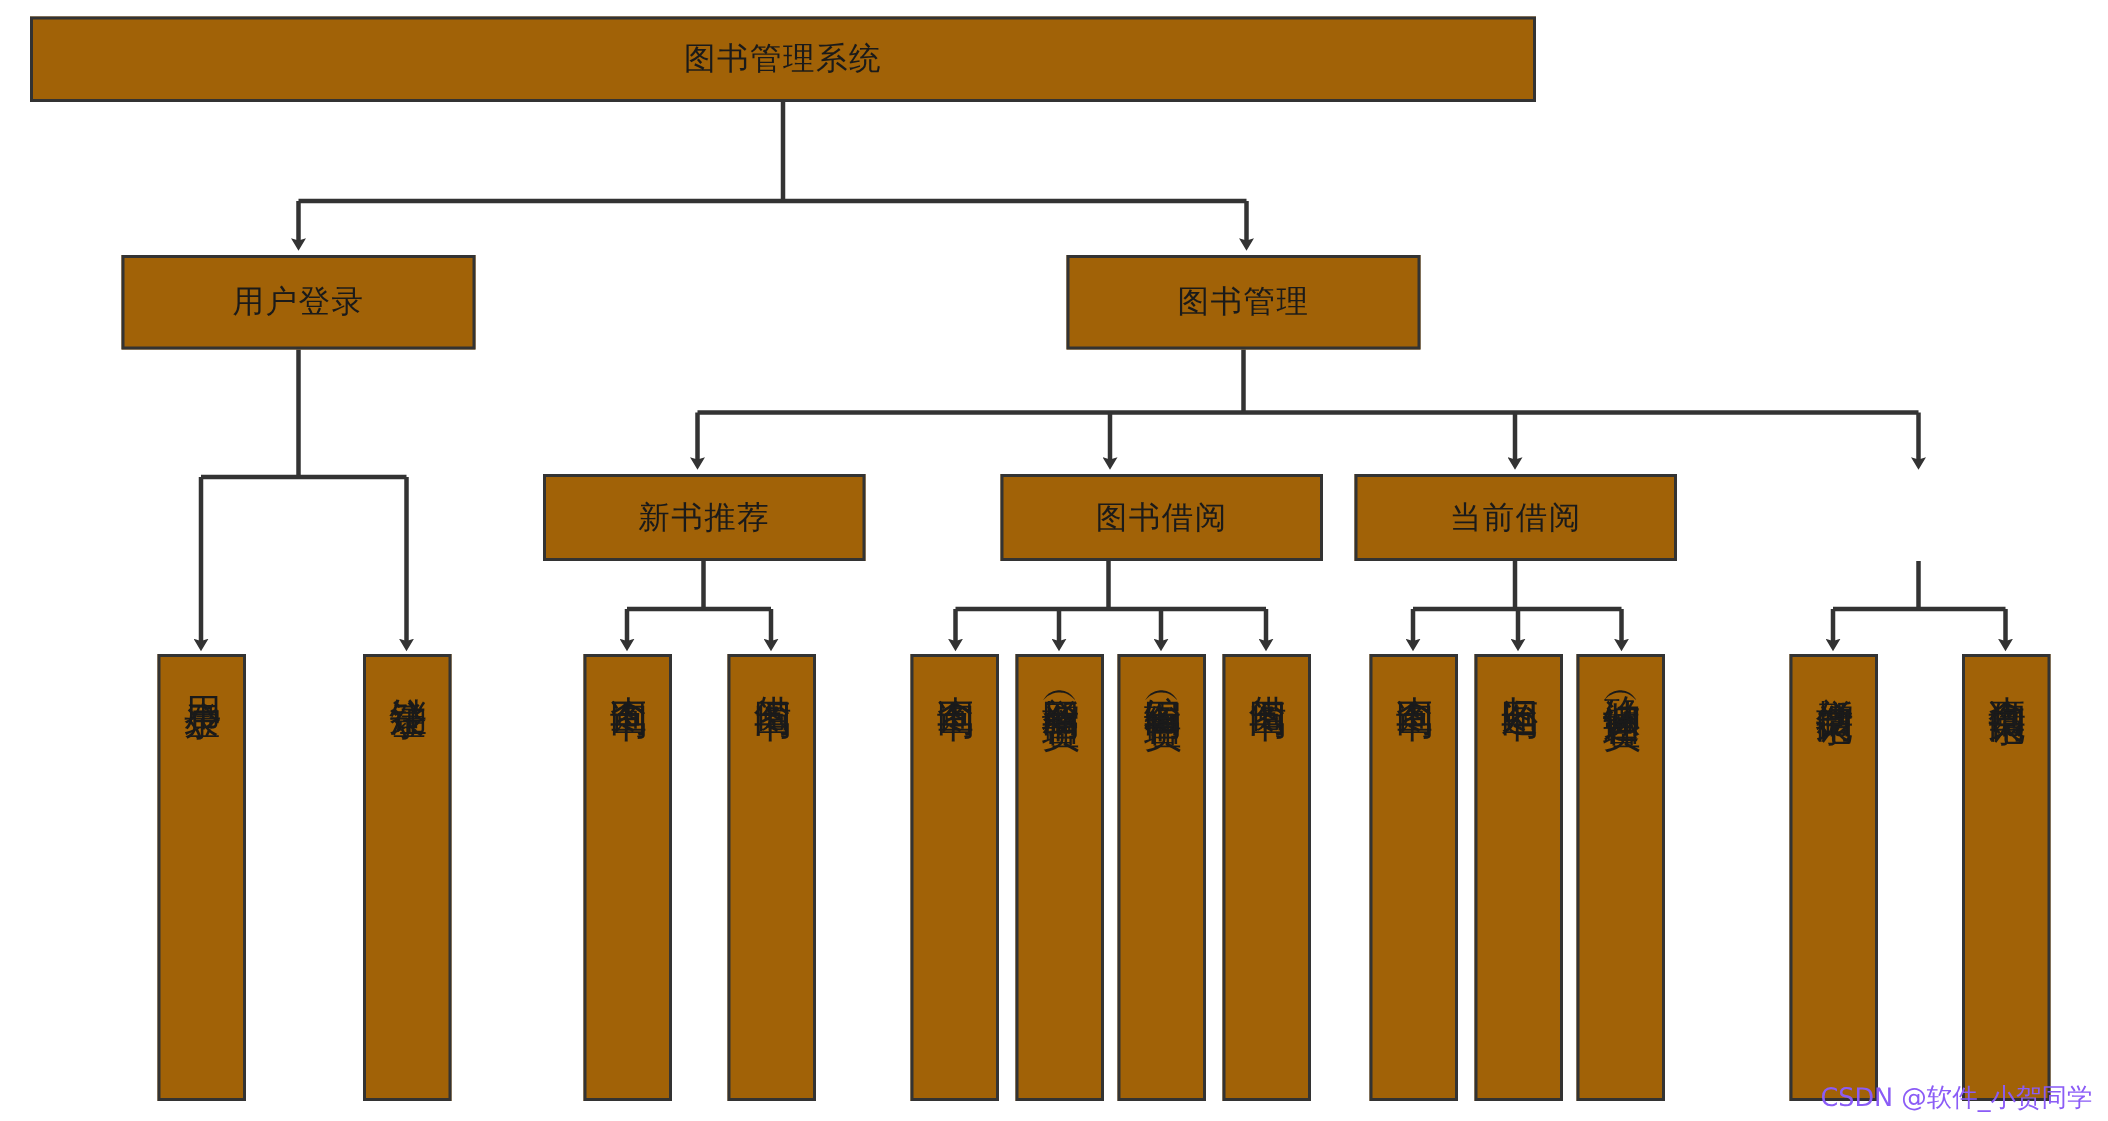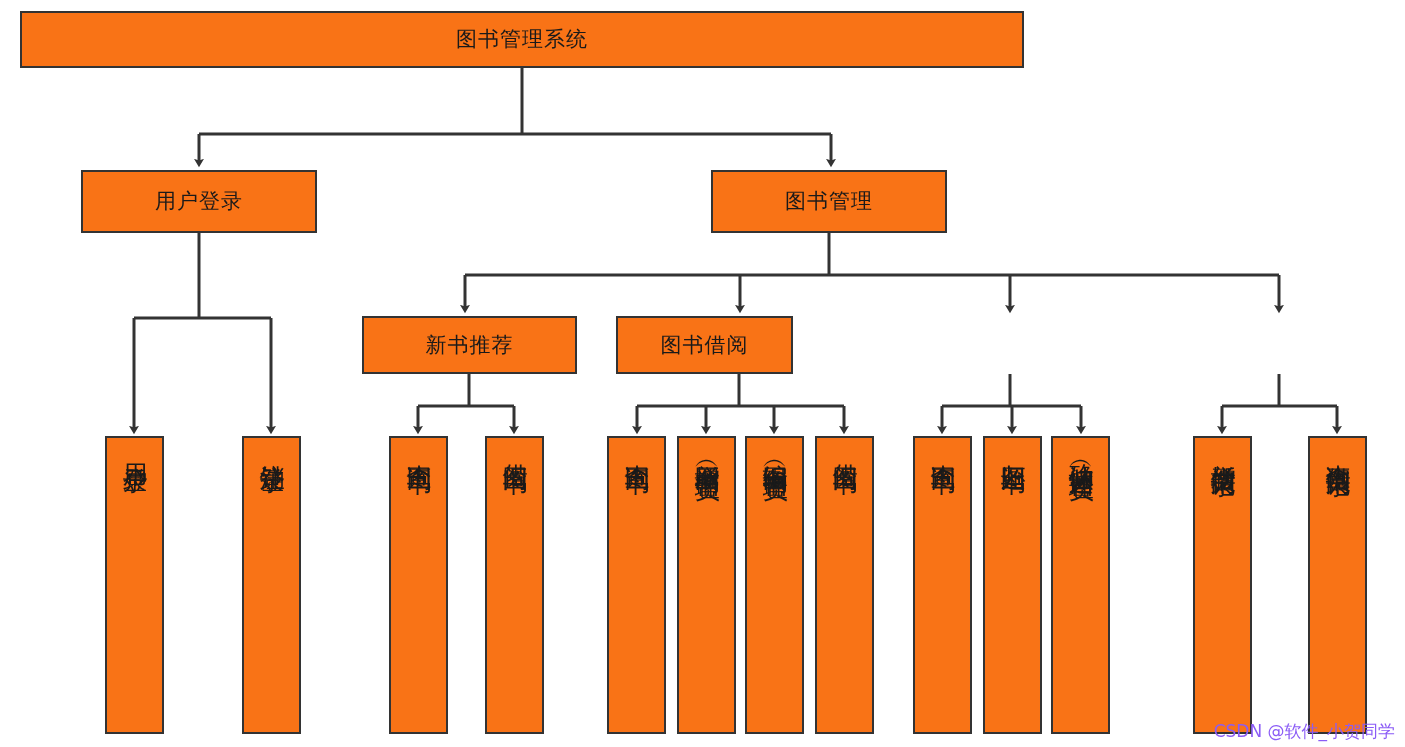--- a/index.html
+++ b/index.html
@@ -22,21 +22,21 @@
     left: 0;
     top: 0;
     width: 1405px;
     height: 747px;
     pointer-events: none;
   }
   .node {
     position: absolute;
     box-sizing: border-box;
     border: 2px solid #333333;
-    background: #f97316;
+    background: #a16207;
     display: flex;
     align-items: center;
     justify-content: center;
     color: #1a1a1a;
   }
   .node .lbl {
     display: block;
     text-align: center;
     line-height: 1.18;
   }
@@ -132,22 +132,25 @@
   <div class="node h" style="left:81px; top:170px; width:236px; height:63px;">
     <span class="lbl">用户登录</span>
   </div>
   <div class="node h" style="left:362px; top:316px; width:215px; height:58px;">
     <span class="lbl">新书推荐</span>
   </div>
 
   <div class="node h" style="left:711px; top:170px; width:236px; height:63px;">
     <span class="lbl">图书管理</span>
   </div>
-  <div class="node h" style="left:616px; top:316px; width:177px; height:58px;">
+  <div class="node h" style="left:667px; top:316px; width:215px; height:58px;">
     <span class="lbl">图书借阅</span>
+  </div>
+  <div class="node h" style="left:903px; top:316px; width:215px; height:58px;">
+    <span class="lbl">当前借阅</span>
   </div>
 
   <div class="node v" style="left:105px; top:436px; width:59px; height:298px;">
     <span class="lbl">用户登录</span>
   </div>
   <div class="node v" style="left:242px; top:436px; width:59px; height:298px;">
     <span class="lbl">注销登录</span>
   </div>
 
   <div class="node v" style="left:389px; top:436px; width:59px; height:298px;">

